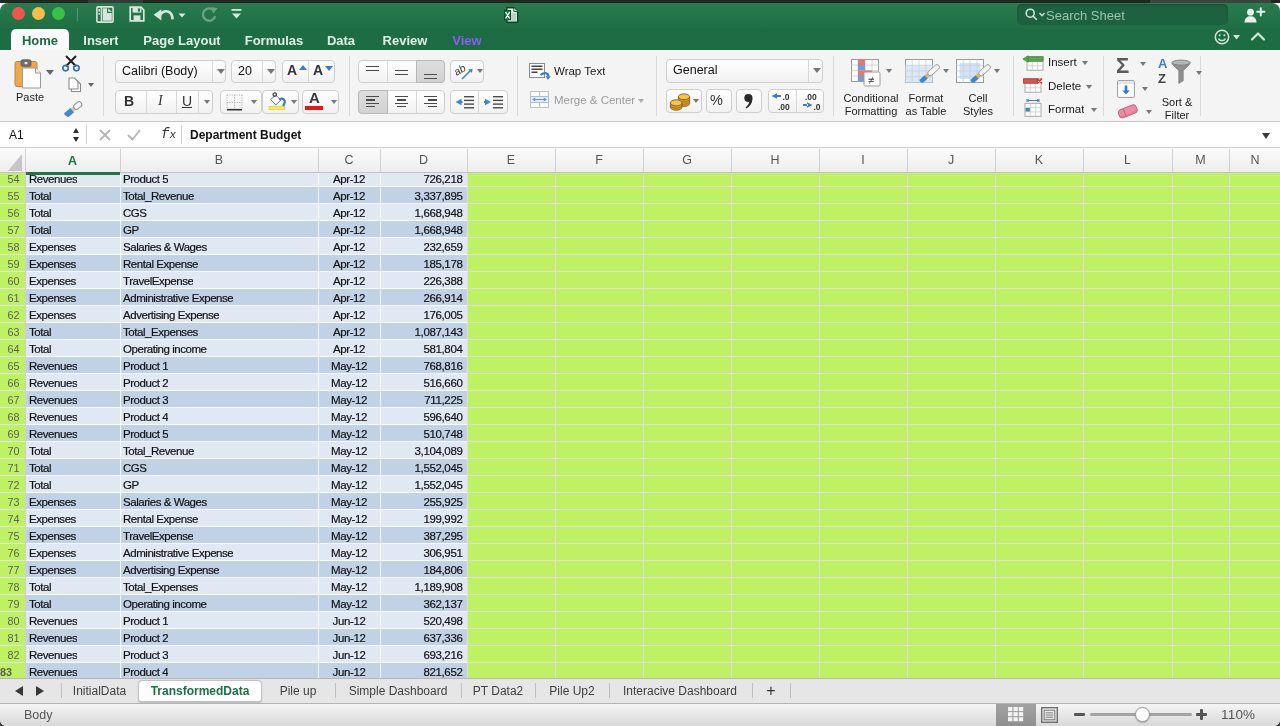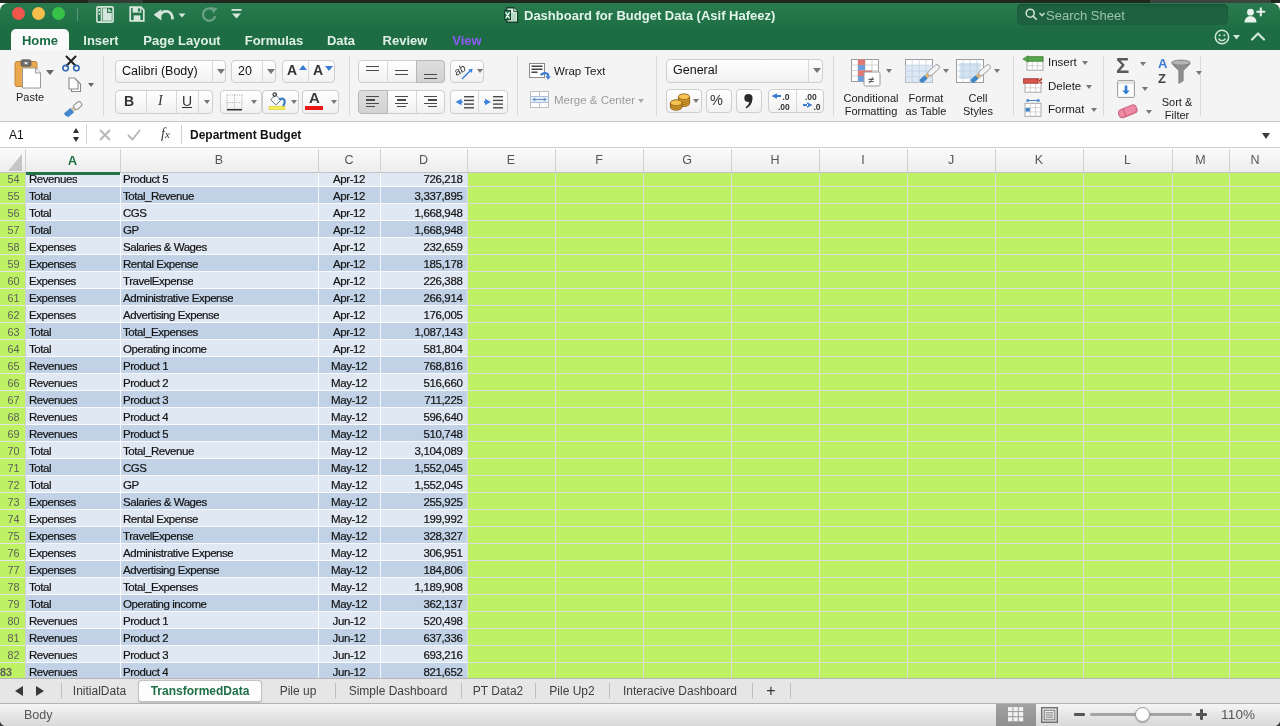--- a/index.html
+++ b/index.html
@@ -48,21 +48,20 @@
 </svg>
 <svg style="left:504px;top:7px" width="15" height="15" viewBox="0 0 15 15">
 <path d="M2.8 0.8 H9.8 L13.6 4.6 V15.2 H2.8 Z" fill="#eafaf0" stroke="#14402a" stroke-width="1.4"></path>
 <path d="M9.8 0.8 L9.8 4.6 L13.6 4.6" fill="#cfe8da" stroke="#14402a" stroke-width="0.9"></path>
 <g stroke="#74a98c" stroke-width="0.9">
 <path d="M7.6 7 H12 M7.6 9 H12 M7.6 11 H12 M7.6 13 H12"></path>
 </g>
 <rect x="0.6" y="3.4" width="6" height="9.4" fill="#1e7548" stroke="#14402a" stroke-width="1"></rect>
 <path d="M1.9 5.6 L5.3 11 M5.3 5.6 L1.9 11" stroke="#f2fcf6" stroke-width="1.4" stroke-linecap="round"></path>
 </svg>
-<div class="txt" style="left:524px;top:8px;font-size:13px;font-weight:bold;color:#e2f4ea;">Dashboard for Budget Data (Asif Hafeez)</div>
 <div class="abs" style="left:1017px;top:4px;width:211px;height:21px;border-radius:5px;background:#1d6140;box-shadow:inset 0 1px 2px rgba(0,0,0,0.22);"></div>
 <svg style="left:1025px;top:8px" width="22" height="13" viewBox="0 0 22 13">
 <circle cx="5.2" cy="5.2" r="4" fill="none" stroke="#cfe2d6" stroke-width="1.6"></circle>
 <path d="M8.1 8.1 L11.3 11.3" stroke="#cfe2d6" stroke-width="1.6" stroke-linecap="round"></path>
 <path d="M14.5 5 L17 7.8 L19.5 5" fill="none" stroke="#cfe2d6" stroke-width="1.4"></path>
 </svg>
 <div class="txt" style="left:1046px;top:8px;font-size:13px;color:#9cc2ac;">Search Sheet</div>
 <svg style="left:1243px;top:8px" width="22" height="14" viewBox="0 0 22 14">
 <circle cx="7.5" cy="4.2" r="3.4" fill="#e8f2ec"></circle>
 <path d="M1.5 14.5 C1.5 10 4.5 8.2 7.5 8.2 C10.5 8.2 13.5 10 13.5 14.5 Z" fill="#e8f2ec"></path>
@@ -365,21 +364,21 @@
 <div class="txt" style="left:9px;top:128px;font-size:12px;color:#111;">A1</div>
 <div class="abs" style="left:73px;top:128px;width:0;height:0;border-left:3.2px solid transparent;border-right:3.2px solid transparent;border-bottom:5px solid #2e2e2e;"></div>
 <div class="abs" style="left:73px;top:136.5px;width:0;height:0;border-left:3.2px solid transparent;border-right:3.2px solid transparent;border-top:5px solid #2e2e2e;"></div>
 <div class="abs" style="left:86px;top:124px;width:1px;height:20px;background:#d4d4d4;"></div>
 <svg style="left:99px;top:129px" width="12" height="12" viewBox="0 0 12 12">
 <path d="M1.5 1.5 L10.5 10.5 M10.5 1.5 L1.5 10.5" stroke="#b5b5b5" stroke-width="1.8" stroke-linecap="round"></path>
 </svg>
 <svg style="left:127px;top:129px" width="14" height="12" viewBox="0 0 14 12">
 <path d="M1.5 6.5 L5.5 10.5 L12.5 1.5" stroke="#b5b5b5" stroke-width="1.8" fill="none" stroke-linecap="round" stroke-linejoin="round"></path>
 </svg>
-<div class="txt" style="left:161px;top:126px;font-size:14px;font-style:italic;font-family:Liberation Serif, serif;color:#333;">f<span style="font-size:11px;">x</span></div>
+<div class="txt" style="left:161px;top:126px;font-size:14px;font-style:italic;font-family:Liberation Mono, monospace;color:#333;">f<span style="font-size:11px;">x</span></div>
 <div class="abs" style="left:181px;top:125px;width:1px;height:19px;background:#cfcfcf;"></div>
 <div class="txt" style="left:190px;top:128px;font-size:12px;font-weight:bold;color:#111;">Department Budget</div>
 <div class="abs" style="left:1262px;top:132.5px;width:0;height:0;border-left:4.5px solid transparent;border-right:4.5px solid transparent;border-top:6px solid #3c3c3c;"></div>
 <div class="abs" style="left:0;top:148px;width:1280px;height:25px;background:linear-gradient(180deg,#fbfbfb,#ededed);border-bottom:1px solid #c2c2c2;box-sizing:border-box;"></div>
 <svg style="left:0;top:148px" width="25" height="25" viewBox="0 0 25 25">
       <polygon points="22,6 22,23 8,23" fill="#c6c6c6"></polygon>
     </svg>
 <div class="abs" style="left:25px;top:149px;width:1px;height:23px;background:#d0d0d0;"></div>
 <div class="txt" style="left:72.5px;top:153px;transform:translateX(-50%);font-size:13px;font-weight:bold;color:#217346;">A</div>
 <div class="abs" style="left:26px;top:172px;width:94px;height:2.5px;background:#217346;z-index:6;"></div>
@@ -643,21 +642,21 @@
 <div class="txt" style="left:332px;top:323.1px;width:130.5px;text-align:right;font-size:11.5px;letter-spacing:-0.35px;color:#131313;-webkit-text-stroke:0.2px #131313;">255,925</div>
 <div class="txt" style="left:0;top:340.3px;width:19.5px;text-align:right;font-size:10.8px;color:#5e5e5e;">74</div>
 <div class="txt" style="left:29px;top:340.1px;font-size:11.5px;letter-spacing:-0.45px;color:#131313;-webkit-text-stroke:0.2px #131313;">Expenses</div>
 <div class="txt" style="left:123px;top:340.1px;font-size:11.5px;letter-spacing:-0.45px;color:#131313;-webkit-text-stroke:0.2px #131313;">Rental Expense</div>
 <div class="txt" style="left:349px;top:340.1px;transform:translateX(-50%);font-size:11.5px;letter-spacing:-0.4px;color:#131313;-webkit-text-stroke:0.2px #131313;">May-12</div>
 <div class="txt" style="left:332px;top:340.1px;width:130.5px;text-align:right;font-size:11.5px;letter-spacing:-0.35px;color:#131313;-webkit-text-stroke:0.2px #131313;">199,992</div>
 <div class="txt" style="left:0;top:357.3px;width:19.5px;text-align:right;font-size:10.8px;color:#5e5e5e;">75</div>
 <div class="txt" style="left:29px;top:357.1px;font-size:11.5px;letter-spacing:-0.45px;color:#131313;-webkit-text-stroke:0.2px #131313;">Expenses</div>
 <div class="txt" style="left:123px;top:357.1px;font-size:11.5px;letter-spacing:-0.45px;color:#131313;-webkit-text-stroke:0.2px #131313;">TravelExpense</div>
 <div class="txt" style="left:349px;top:357.1px;transform:translateX(-50%);font-size:11.5px;letter-spacing:-0.4px;color:#131313;-webkit-text-stroke:0.2px #131313;">May-12</div>
-<div class="txt" style="left:332px;top:357.1px;width:130.5px;text-align:right;font-size:11.5px;letter-spacing:-0.35px;color:#131313;-webkit-text-stroke:0.2px #131313;">328,327</div>
+<div class="txt" style="left:332px;top:357.1px;width:130.5px;text-align:right;font-size:11.5px;letter-spacing:-0.35px;color:#131313;-webkit-text-stroke:0.2px #131313;">387,295</div>
 <div class="txt" style="left:0;top:374.3px;width:19.5px;text-align:right;font-size:10.8px;color:#5e5e5e;">76</div>
 <div class="txt" style="left:29px;top:374.1px;font-size:11.5px;letter-spacing:-0.45px;color:#131313;-webkit-text-stroke:0.2px #131313;">Expenses</div>
 <div class="txt" style="left:123px;top:374.1px;font-size:11.5px;letter-spacing:-0.45px;color:#131313;-webkit-text-stroke:0.2px #131313;">Administrative Expense</div>
 <div class="txt" style="left:349px;top:374.1px;transform:translateX(-50%);font-size:11.5px;letter-spacing:-0.4px;color:#131313;-webkit-text-stroke:0.2px #131313;">May-12</div>
 <div class="txt" style="left:332px;top:374.1px;width:130.5px;text-align:right;font-size:11.5px;letter-spacing:-0.35px;color:#131313;-webkit-text-stroke:0.2px #131313;">306,951</div>
 <div class="txt" style="left:0;top:391.3px;width:19.5px;text-align:right;font-size:10.8px;color:#5e5e5e;">77</div>
 <div class="txt" style="left:29px;top:391.1px;font-size:11.5px;letter-spacing:-0.45px;color:#131313;-webkit-text-stroke:0.2px #131313;">Expenses</div>
 <div class="txt" style="left:123px;top:391.1px;font-size:11.5px;letter-spacing:-0.45px;color:#131313;-webkit-text-stroke:0.2px #131313;">Advertising Expense</div>
 <div class="txt" style="left:349px;top:391.1px;transform:translateX(-50%);font-size:11.5px;letter-spacing:-0.4px;color:#131313;-webkit-text-stroke:0.2px #131313;">May-12</div>
 <div class="txt" style="left:332px;top:391.1px;width:130.5px;text-align:right;font-size:11.5px;letter-spacing:-0.35px;color:#131313;-webkit-text-stroke:0.2px #131313;">184,806</div>

